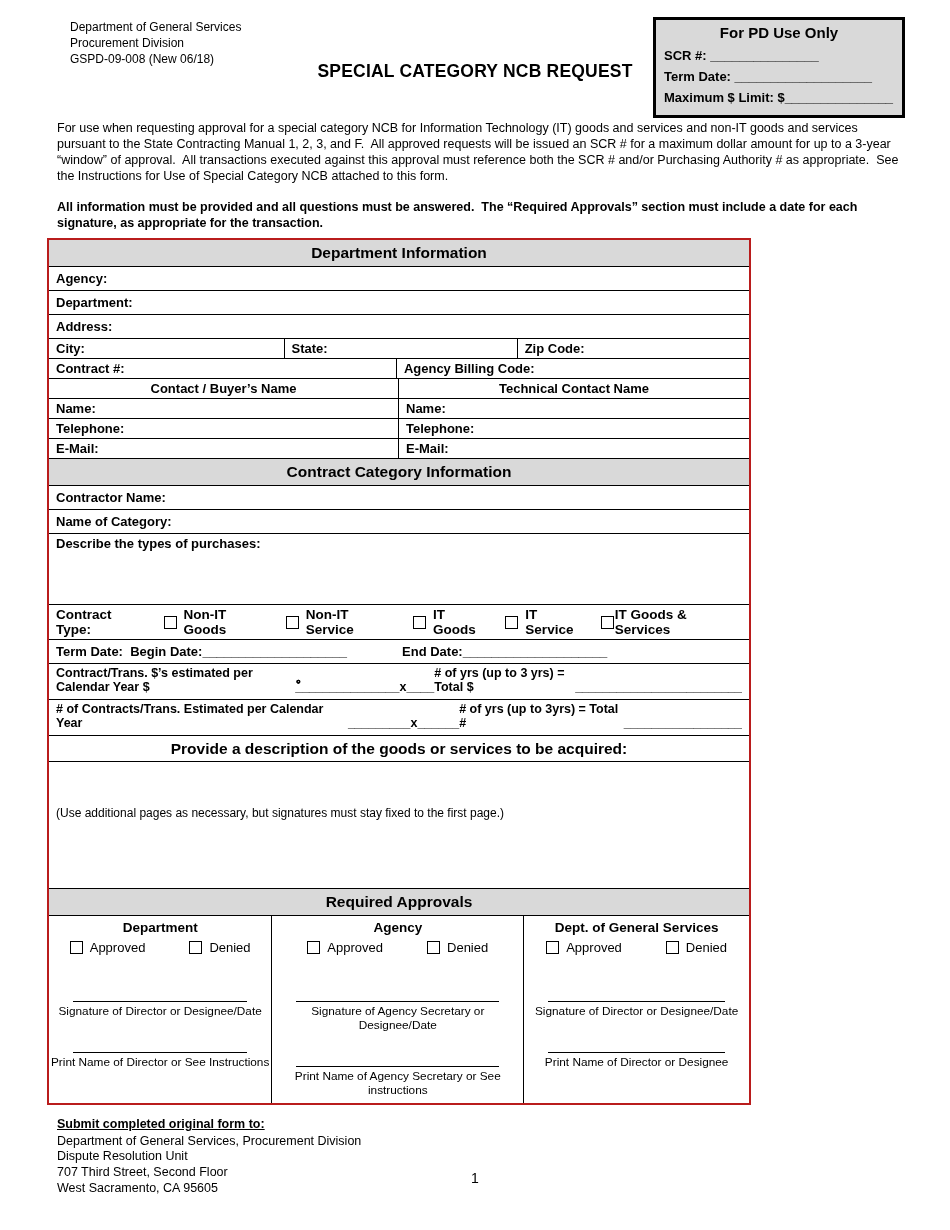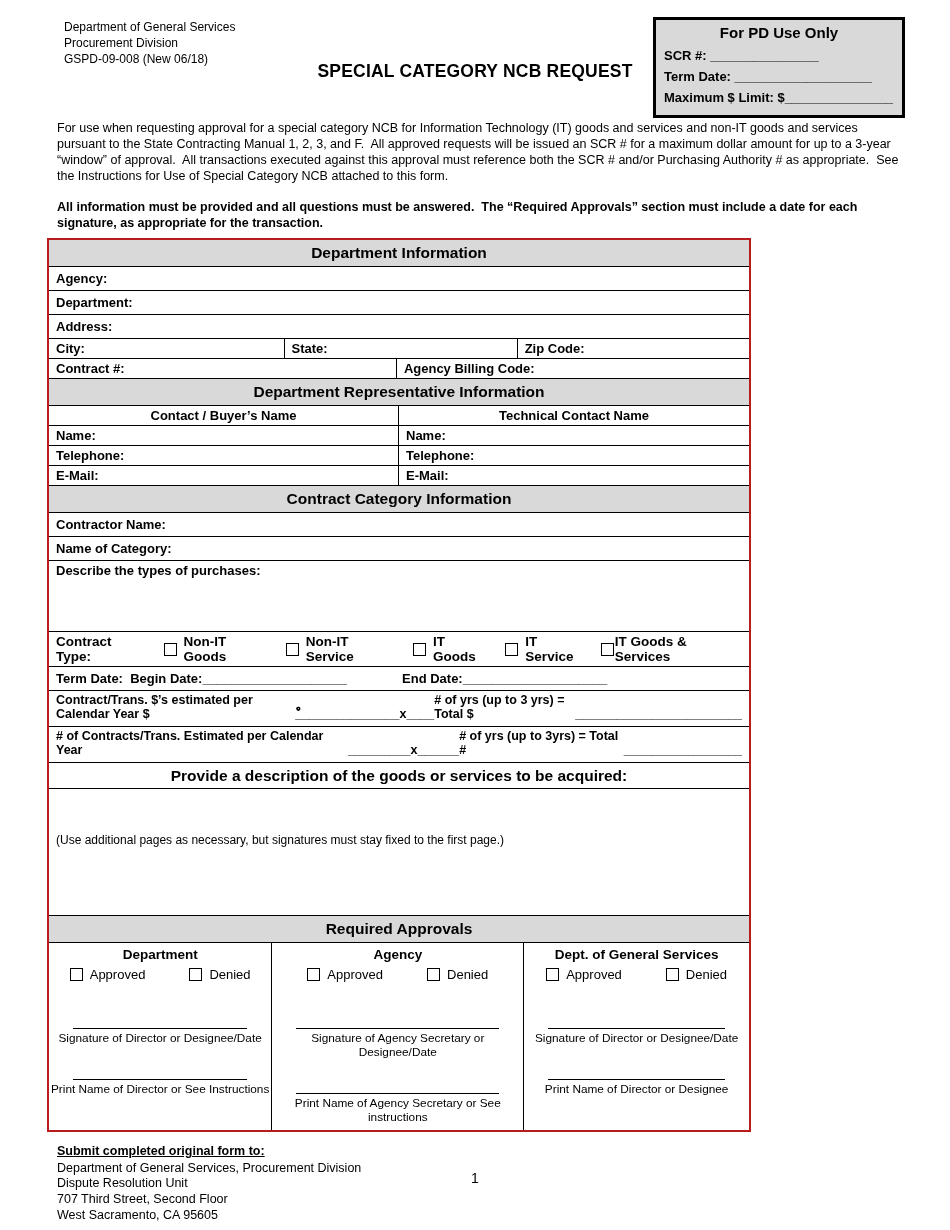--- a/index.html
+++ b/index.html
@@ -7,21 +7,21 @@
   body {
     width: 950px; height: 1230px;
     background: #fff; color: #000;
     font-family: "Liberation Sans", sans-serif;
     position: relative; overflow: hidden;
   }
   .pre { white-space: pre-wrap; }
 
   
   .top-header { position: relative; height: 108px; }
-  .org-block { position: absolute; left: 64px; top: 20px; font-size: 12px; line-height: 1.32; }
+  .org-block { position: absolute; left: 70px; top: 20px; font-size: 12px; line-height: 1.32; }
   .org-block .form-id { font-size: 12px; }
   .doc-title { position: absolute; left: 0; right: 0; top: 61px; text-align: center;
     font-size: 17.5px; font-weight: bold; letter-spacing: .2px; }
   .pd-box { position: absolute; right: 45px; top: 17px; width: 252px;
     background: var(--pd-box-bg, #d9d9d9); border: 3px solid #000; padding: 4px 8px 7px; }
   .pd-box .pd-title { text-align: center; font-weight: bold; font-size: 15px; margin-bottom: 5px; }
   .pd-field { font-weight: bold; font-size: 13px; line-height: 1.6; }
 
   
   .intro { margin: 12px 47px 0 57px; font-size: 12.5px; line-height: 1.28; }
@@ -125,21 +125,20 @@
   </div>
   <div class="row cells">
     <div class="cell w-half2">
         <span>Contract #:</span>
       </div>
     <div class="cell w-half">
         <span>Agency Billing Code:</span>
       </div>
   </div>
 
-  <div class="row section-header">Department Representative Information</div>
   <div class="row cells">
     <div class="cell centered" style="width:50%">Contact / Buyer’s Name</div>
     <div class="cell centered" style="width:50%">Technical Contact Name</div>
   </div>
   <div class="row cells">
     <div class="cell" style="width:50%">
         <span>Name:</span>
       </div>
     <div class="cell" style="width:50%">
         <span>Name:</span>

